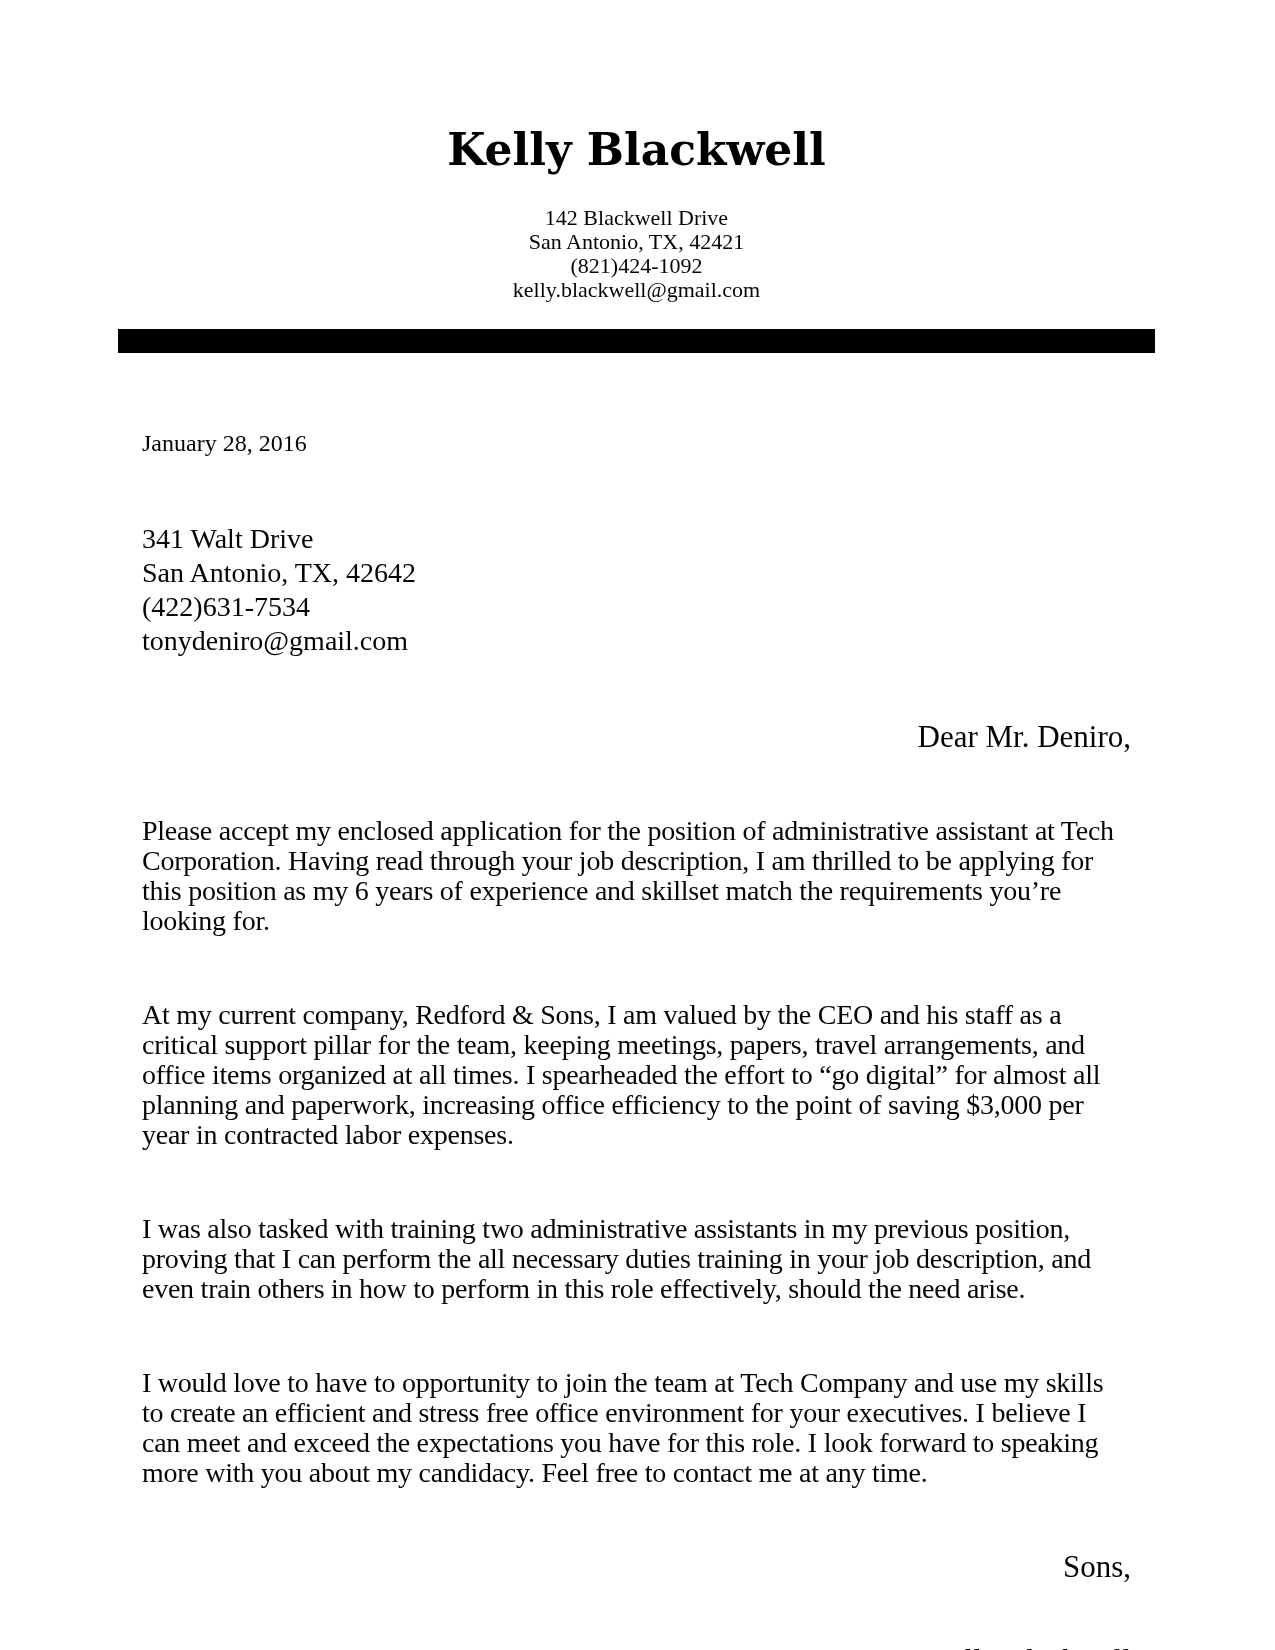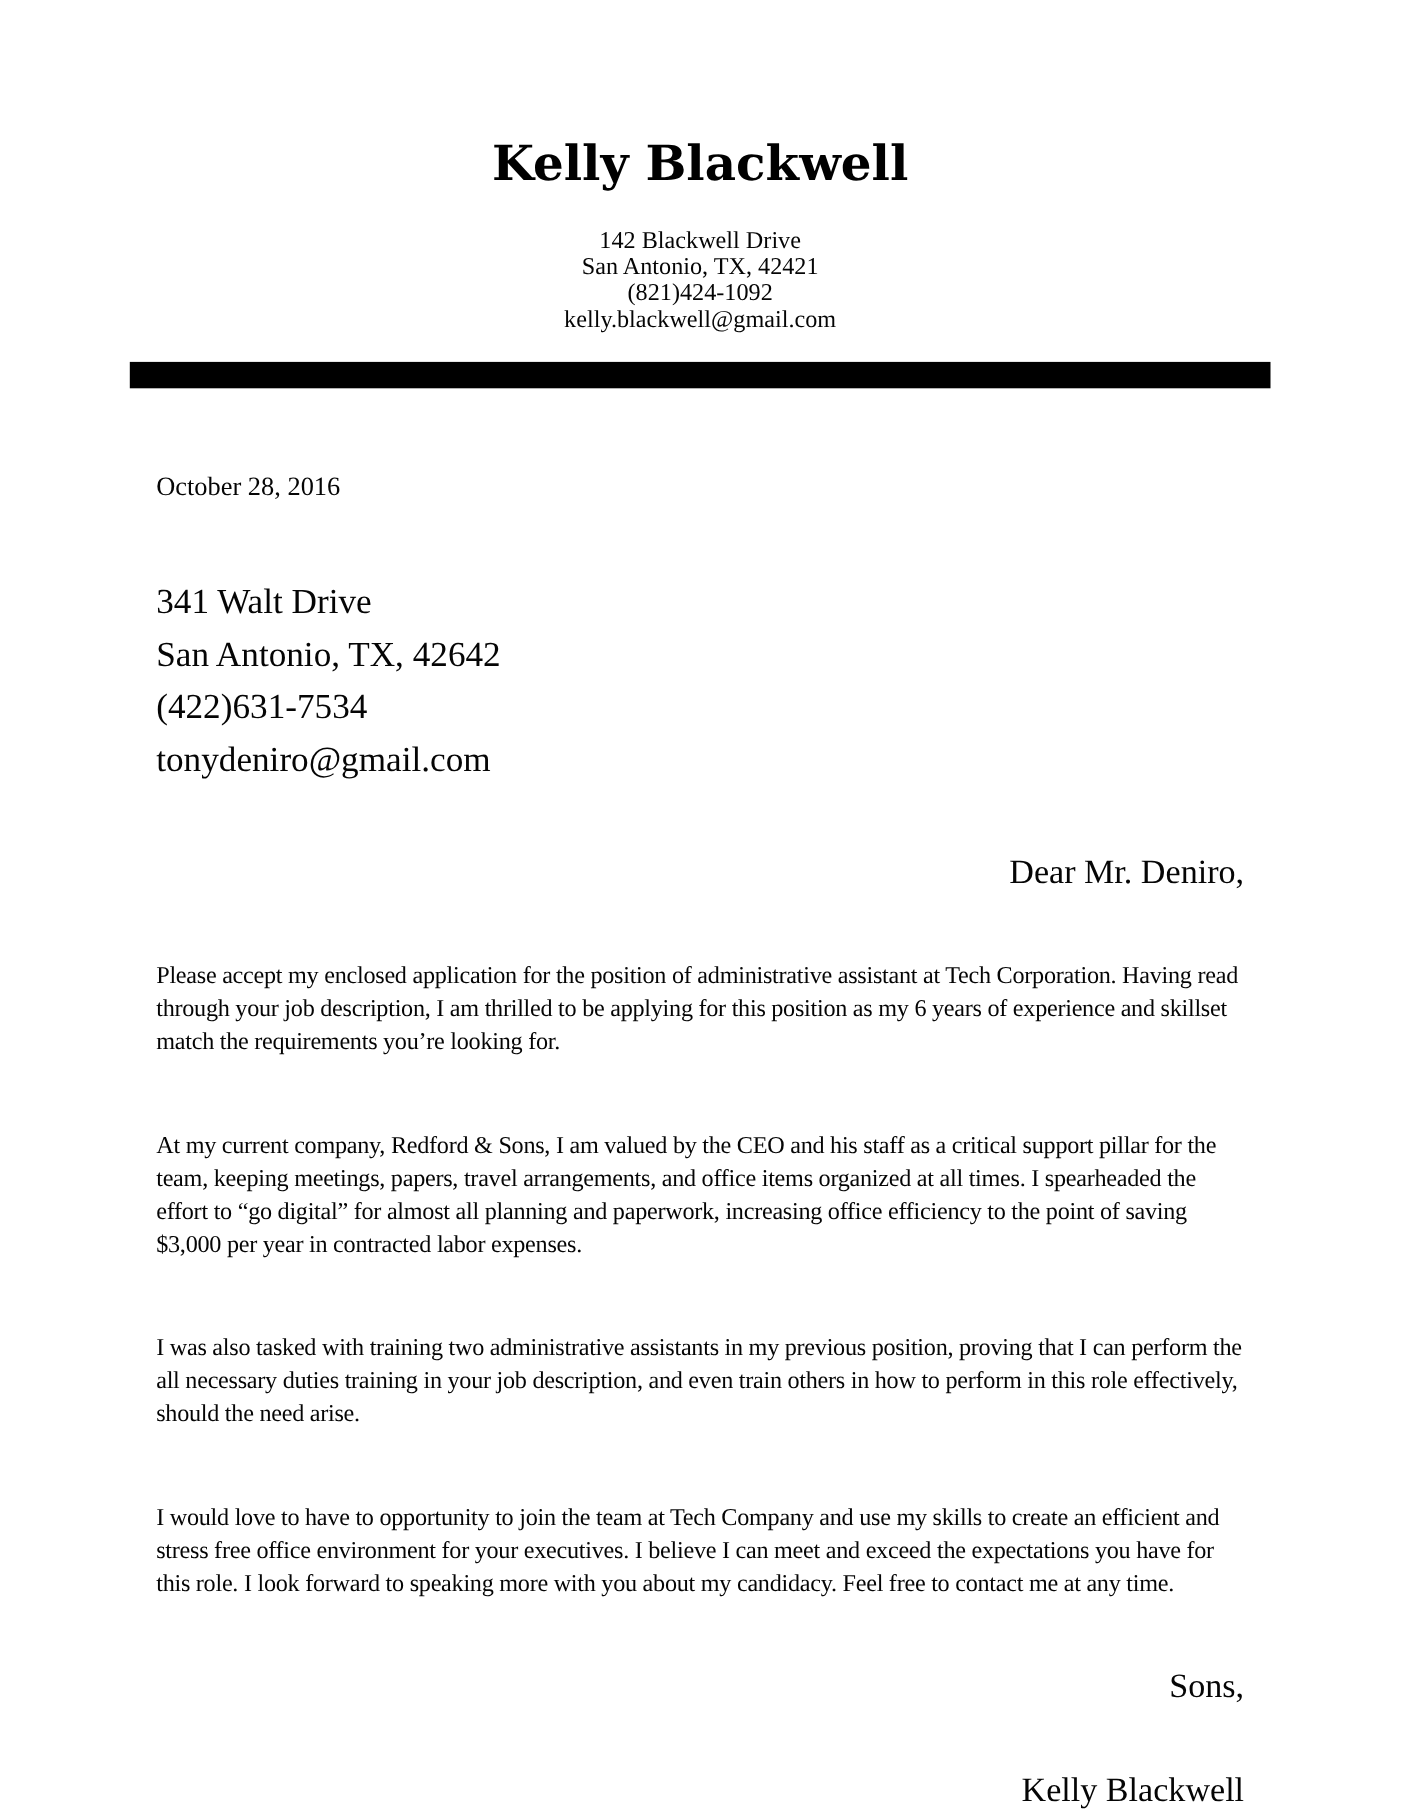--- a/index.html
+++ b/index.html
@@ -41,31 +41,31 @@
     height: 5px;
     background: #000000;
   }
   .date {
     margin-top: 51px;
     font-size: 24px;
     line-height: 30px;
   }
   .block { margin-top: 40px; }
   .recipient {
-    font-size: 32px;
-    line-height: 48px;
+    font-size: 28px;
+    line-height: 34px;
     white-space: pre-line;
   }
   .salutation, .closing, .signature {
     font-size: 31px;
     line-height: 30px;
     text-align: right;
   }
   .para {
-    font-size: 22px;
+    font-size: 28px;
     line-height: 30px;
     letter-spacing: -0.25px;
   }
 </style>
 </head>
 <body>
 
 <div class="page">
   <div class="content">
 
@@ -73,21 +73,21 @@
       <h1 class="sender-name">Kelly Blackwell</h1>
       <div class="sender-contact">142 Blackwell Drive
 San Antonio, TX, 42421
 (821)424-1092
 kelly.blackwell@gmail.com</div>
     </header>
 
     <div class="divider"></div>
 
     <main>
-      <p class="date">October 28, 2016</p>
+      <p class="date">January 28, 2016</p>
 
       <div class="recipient block">341 Walt Drive
 San Antonio, TX, 42642
 (422)631-7534
 tonydeniro@gmail.com</div>
 
       <p class="salutation block">Dear Mr. Deniro,</p>
 
       <p class="para block">Please accept my enclosed application for the position of administrative assistant at Tech Corporation. Having read through your job description, I am thrilled to be applying for this position as my 6 years of experience and skillset match the requirements you’re looking for.</p>
 

